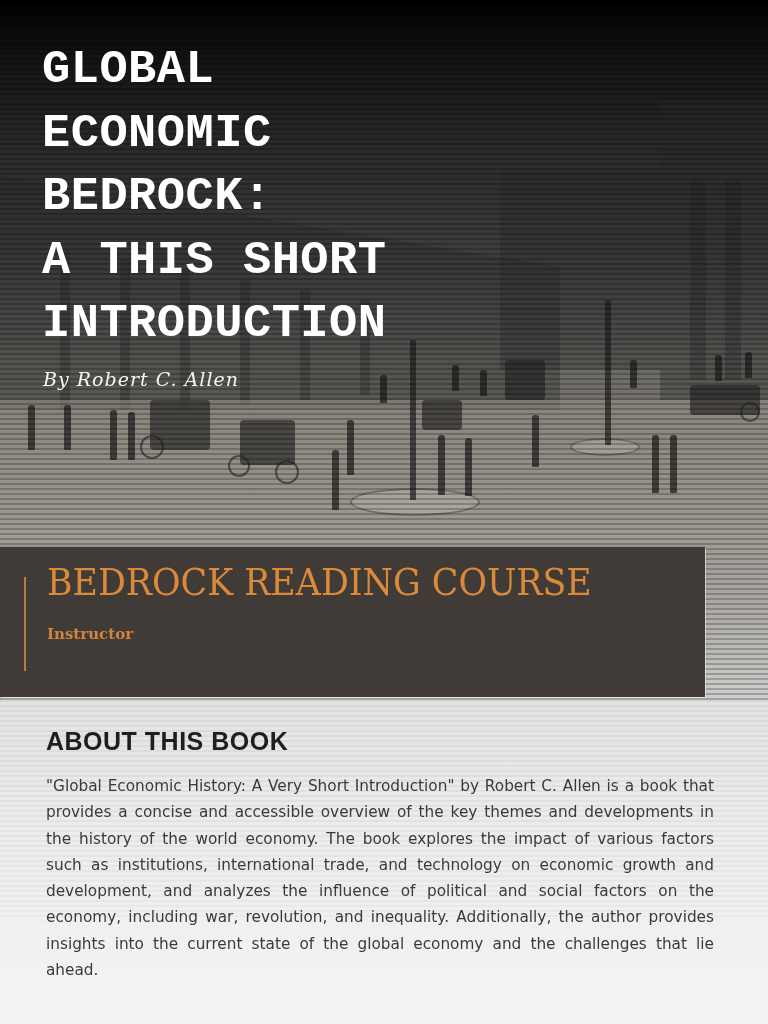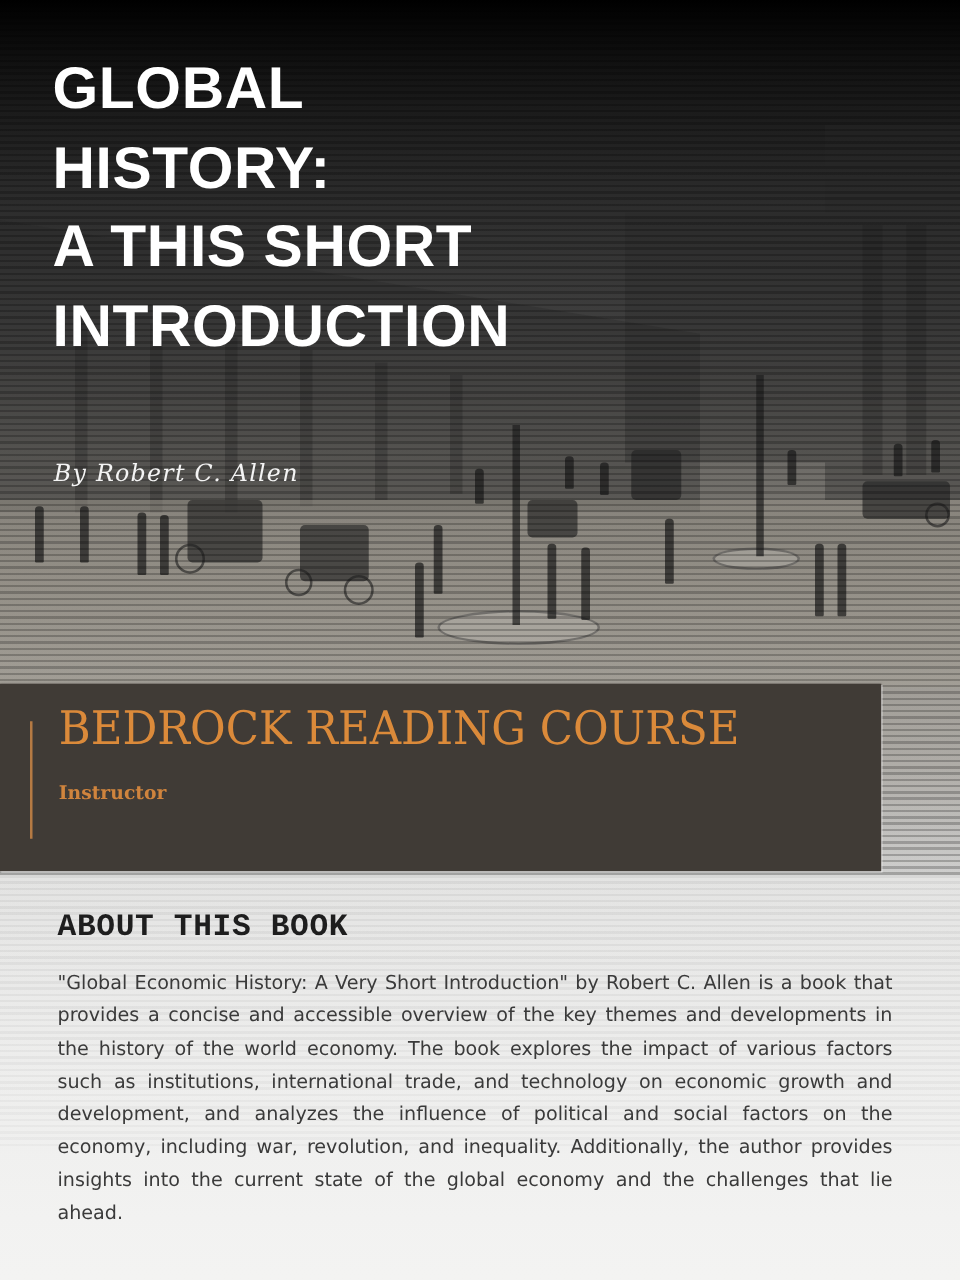--- a/index.html
+++ b/index.html
@@ -22,42 +22,42 @@
     background: linear-gradient(to bottom, rgba(150,145,135,0.55), rgba(165,160,150,0.45)); }
   .scene .fig { position: absolute; background: rgba(25,25,25,0.7); border-radius: 3px 3px 1px 1px; width: 7px; }
   .scene .carriage { position: absolute; background: rgba(35,35,35,0.65); border-radius: 4px; }
   .scene .wheel { position: absolute; border: 2px solid rgba(30,30,30,0.6); border-radius: 50%; }
   .scene .lamp { position: absolute; background: rgba(30,30,30,0.7); width: 6px; }
   .scene .island { position: absolute; border: 2px solid rgba(60,60,60,0.5); border-radius: 50%; background: rgba(195,192,185,0.35); }
   .scanlines { position: absolute; inset: 0;
     background: repeating-linear-gradient(to bottom, rgba(0,0,0,0.0) 0px, rgba(0,0,0,0.0) 3px, rgba(0,0,0,0.22) 3px, rgba(0,0,0,0.22) 5px); }
 
   .title-block { position: absolute; left: 42px; top: 38px; }
-  .title-line { display: block; font-family: Liberation Sans, sans-serif; font-weight: bold; color: #ffffff;
+  .title-line { display: block; font-family: Liberation Mono, monospace; font-weight: bold; color: #ffffff;
     font-size: 47px; line-height: 63.5px; letter-spacing: 0.5px; white-space: nowrap; }
   .author { position: absolute; left: 43px; top: 368px; font-family: "DejaVu Serif", serif;
     font-style: italic; color: #f4f4f4; font-size: 19px; letter-spacing: 1px; }
 
   
   .banner { position: absolute; left: 0; top: 547px; width: 705px; height: 150px; background: #403b36;
     box-shadow: 1px 1px 0 rgba(255,255,255,0.6), 0 0 2px rgba(0,0,0,0.25); }
   .banner-rule { position: absolute; left: 24px; top: 30px; width: 2px; height: 94px; background: #b57a43; }
   .banner-title { position: absolute; left: 47px; top: 561px; font-family: "DejaVu Serif", serif;
     font-size: 37px; color: #db8a3a; letter-spacing: 0px; white-space: nowrap; transform: scaleX(0.94); transform-origin: left; }
   .instructor-label { position: absolute; left: 47px; top: 625px; font-family: "DejaVu Serif", serif;
     font-weight: bold; font-size: 15px; color: #d0843d; }
   .instructor-name { position: absolute; left: 47px; top: 650px; font-family: "DejaVu Serif", serif;
     font-size: 20px; color: #cf8a47; letter-spacing: 0.5px; }
 
   
   .about-lines { position: absolute; left: 0; top: 697px; width: 768px; height: 220px;
     background: repeating-linear-gradient(to bottom, rgba(255,255,255,0.0) 0px, rgba(255,255,255,0.0) 3px, rgba(180,180,180,0.25) 3px, rgba(180,180,180,0.25) 5px); }
   .about-fade { position: absolute; left: 0; top: 700px; width: 768px; height: 324px;
     background: linear-gradient(to bottom, rgba(226,226,225,0.0), rgba(240,240,239,0.5) 200px, #f3f3f2 324px); }
-  .about-title { position: absolute; left: 46px; top: 727px; font-family: Liberation Mono, monospace; font-weight: bold;
+  .about-title { position: absolute; left: 46px; top: 727px; font-family: Liberation Sans, sans-serif; font-weight: bold;
     font-size: 25px; color: #1e1e1e; letter-spacing: 0.5px; white-space: nowrap; }
   .about-body { position: absolute; left: 46px; top: 773px; width: 668px; font-family: "DejaVu Sans", sans-serif;
     font-size: 15.3px; line-height: 26.3px; color: #3a3a3a; text-align: justify; text-align-last: left; }
 </style>
 </head>
 <body>
 
 <div class="page">
 
   <div class="hero">
@@ -107,21 +107,22 @@
       <div class="fig" style="left:452px;top:365px;height:26px;"></div>
       <div class="fig" style="left:480px;top:370px;height:26px;"></div>
       <div class="fig" style="left:630px;top:360px;height:28px;"></div>
       <div class="fig" style="left:715px;top:355px;height:26px;"></div>
       <div class="fig" style="left:745px;top:352px;height:26px;"></div>
     </div>
     <div class="scanlines"></div>
 
     <h1 class="title-block">
       <span class="title-line">GLOBAL</span>
-      <span class="title-line">HISTORY:</span>
+      <span class="title-line">ECONOMIC</span>
+      <span class="title-line">BEDROCK:</span>
       <span class="title-line">A THIS SHORT</span>
       <span class="title-line">INTRODUCTION</span>
     </h1>
     <div class="author">By Robert C. Allen</div>
   </div>
 
   <div class="banner">
     <div class="banner-rule"></div>
   </div>
   <div class="banner-title">BEDROCK READING COURSE</div>

